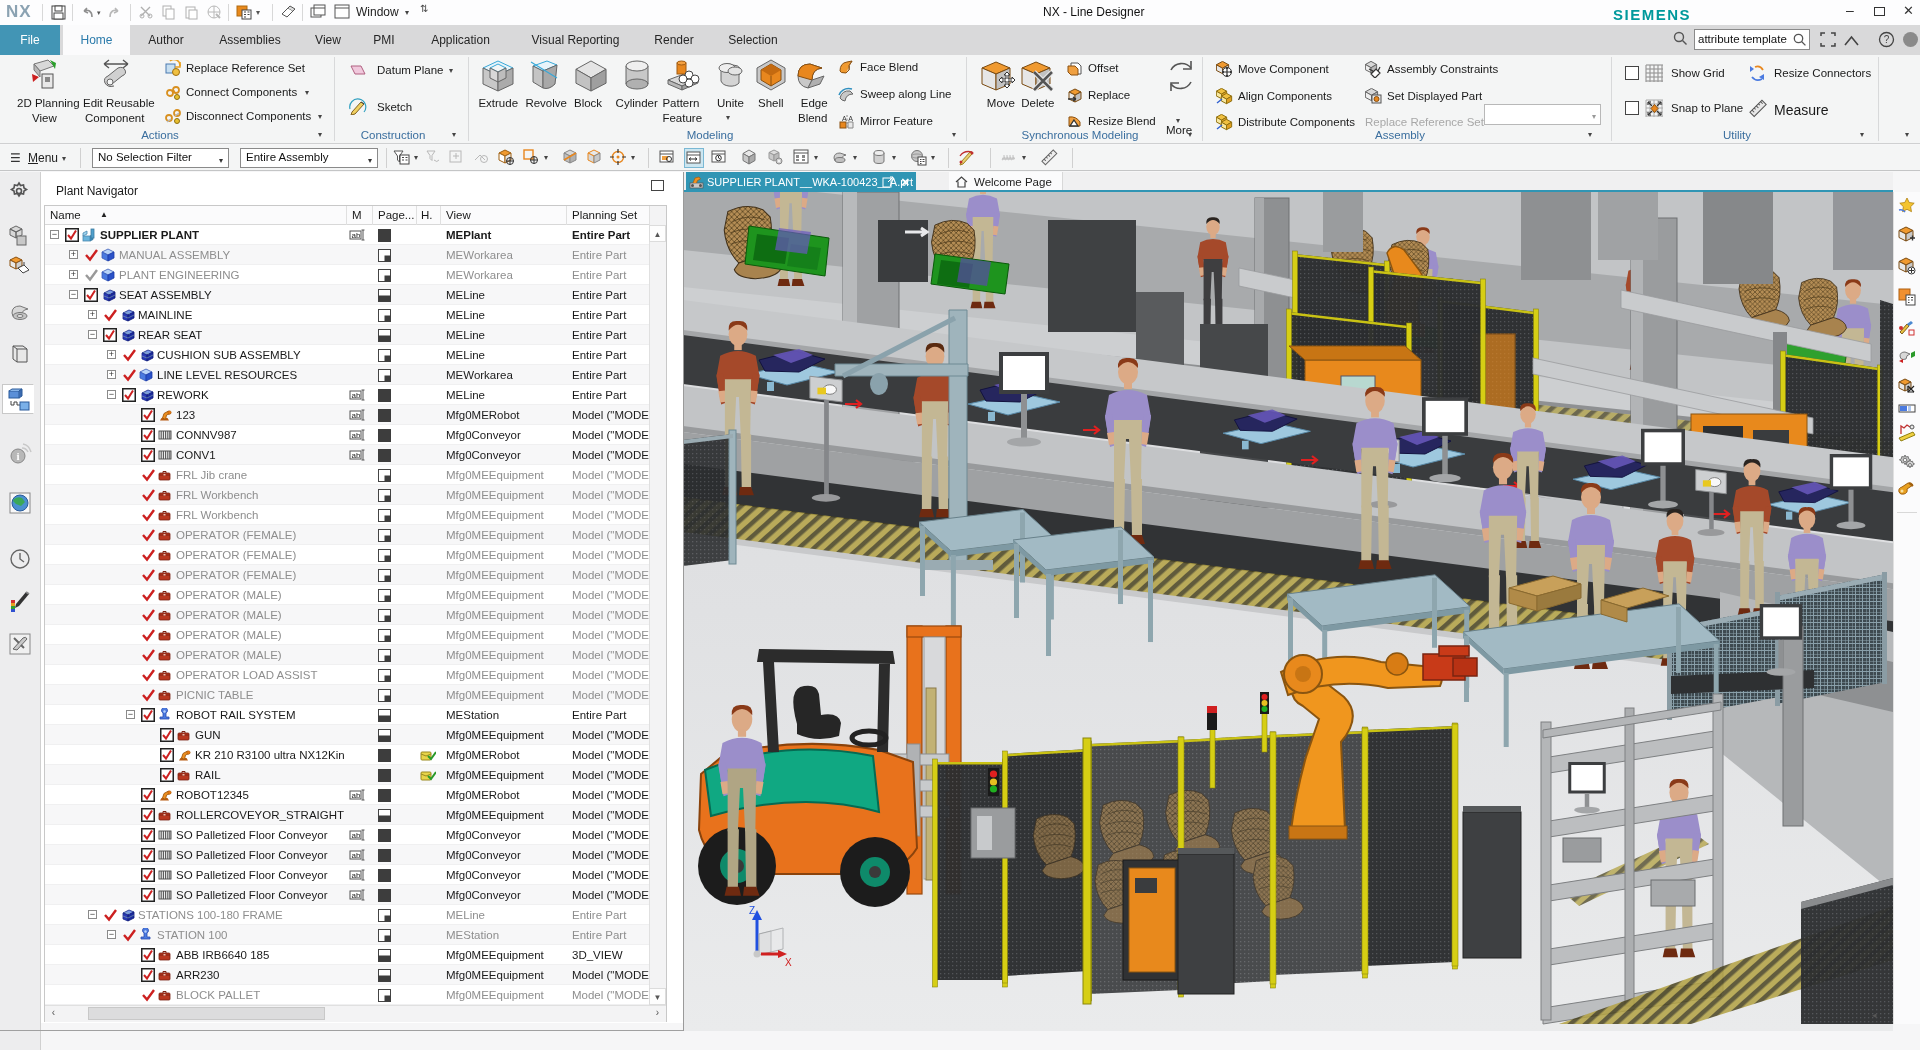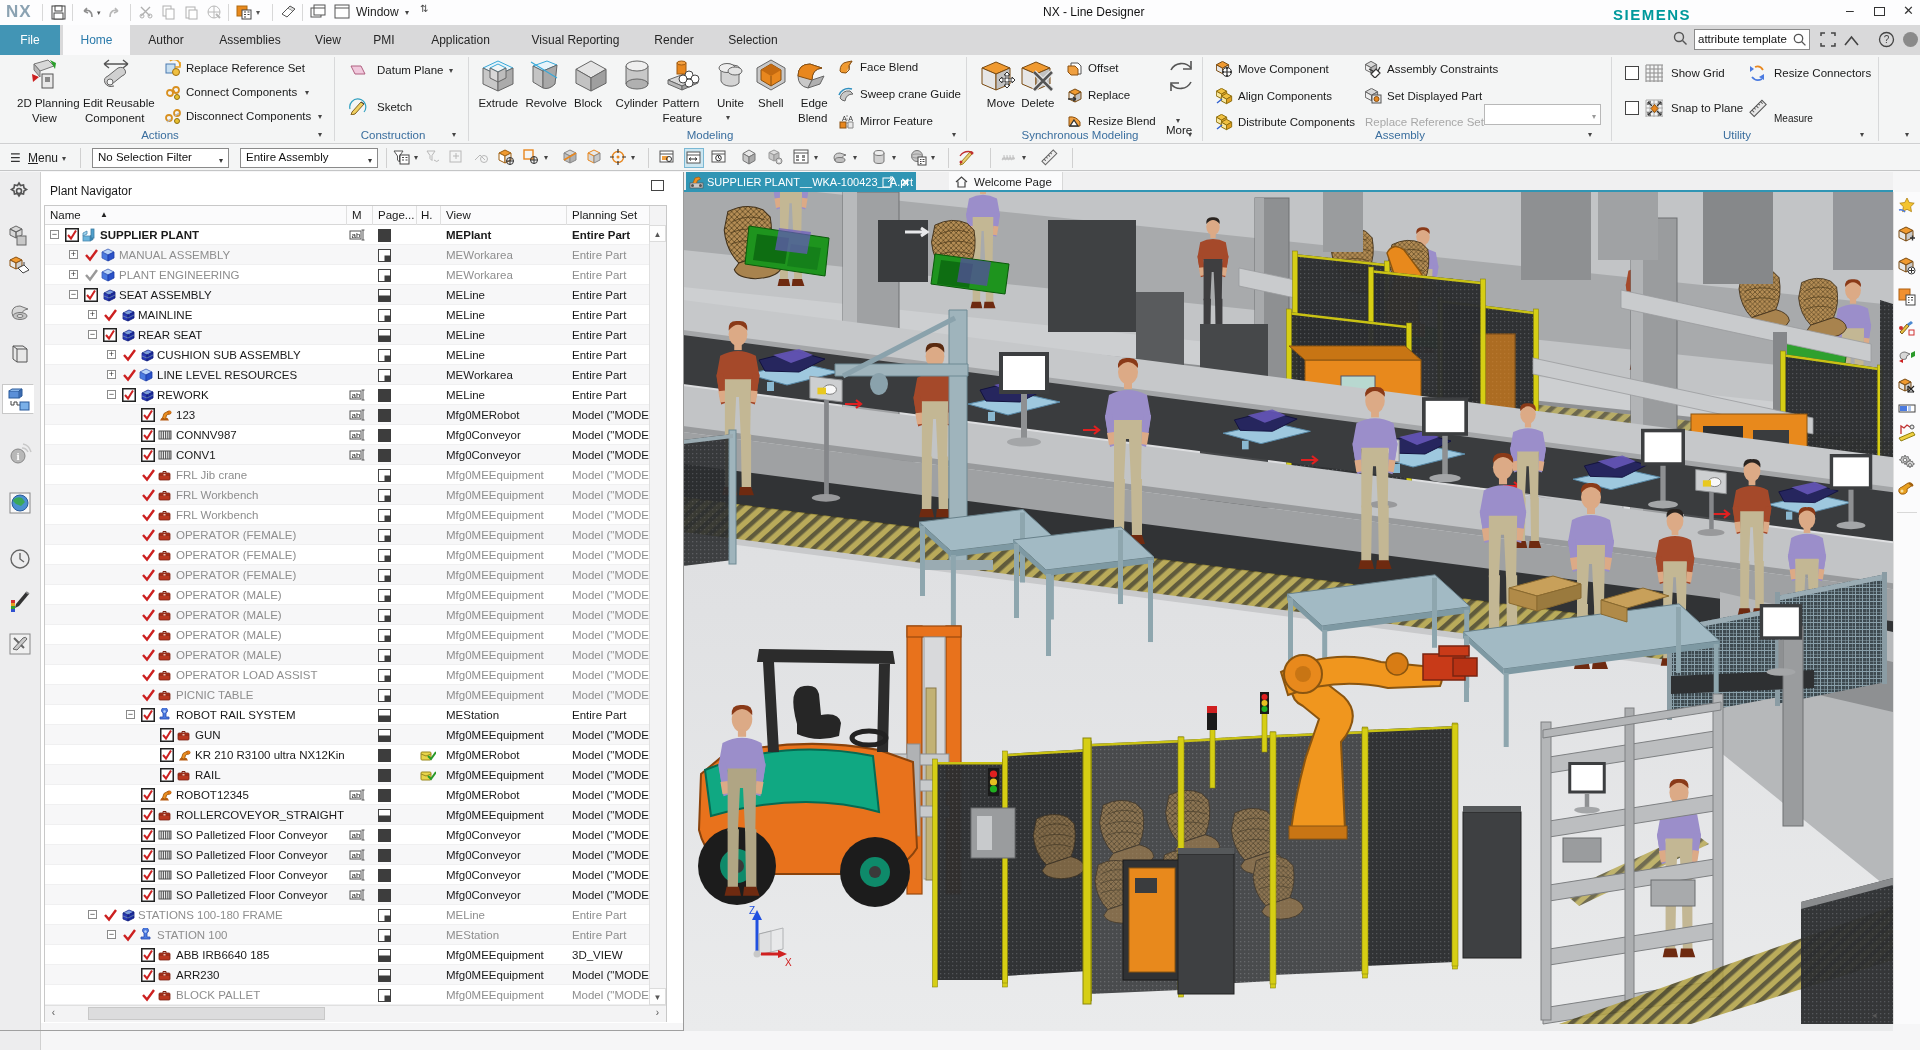--- a/index.html
+++ b/index.html
@@ -251,21 +251,21 @@
 <div class="txt" style="left:798.0px;top:112px;font-size:11.5px;color:#1a1a1a;font-weight:normal;">Blend</div>
 <div class="a" style="left:838px;top:59px;width:17px;height:17px;"><svg width="17" height="17" viewBox="0 0 17 17">
       <path d="M2,12 Q2,4 9,3 L14,2 Q10,6 11,11 L8,14 Q2,14 2,12" fill="#f09a30" stroke="#8a5010"></path>
       <path d="M14,2 Q10,6 11,11 L8,14" fill="#e8e0d0" stroke="#8a5010"></path>
     </svg></div>
 <div class="txt" style="left:860px;top:61px;font-size:11.5px;color:#1a1a1a;font-weight:normal;">Face Blend</div>
 <div class="a" style="left:838px;top:86px;width:17px;height:17px;"><svg width="17" height="17" viewBox="0 0 17 17">
       <path d="M2,12 Q4,4 12,5 L15,8 Q8,8 7,15 L4,14 Z" fill="#c8c8c8" stroke="#666"></path>
       <path d="M1,9 Q5,1 14,3" fill="none" stroke="#3090c0" stroke-width="1.5"></path>
     </svg></div>
-<div class="txt" style="left:860px;top:88px;font-size:11.5px;color:#1a1a1a;font-weight:normal;">Sweep crane Guide</div>
+<div class="txt" style="left:860px;top:88px;font-size:11.5px;color:#1a1a1a;font-weight:normal;">Sweep along Line</div>
 <div class="a" style="left:838px;top:113px;width:17px;height:17px;"><svg width="17" height="17" viewBox="0 0 17 17">
       <rect x="2" y="9" width="6" height="6" fill="#e8871e" stroke="#8a5010"></rect>
       <path d="M9,2 v13" stroke="#888" stroke-dasharray="2,1.5"></path>
       <path d="M10,9 h5 v6 h-5 Z" fill="#e8e8e8" stroke="#888"></path>
       <text x="4" y="8" font-size="7" fill="#333">A</text>
       <text x="11" y="8" font-size="7" fill="#333" transform="scale(-1,1) translate(-26,0)">A</text>
     </svg></div>
 <div class="txt" style="left:860px;top:115px;font-size:11.5px;color:#1a1a1a;font-weight:normal;">Mirror Feature</div>
 <div class="txt" style="left:0px;top:129px;font-size:11.5px;color:#3a6e9e;font-weight:normal;left:0;width:1420px;text-align:center;">Modeling</div>
 <div class="txt" style="left:952px;top:130px;font-size:8px;color:#444;font-weight:normal;">▾</div>
@@ -438,21 +438,21 @@
       <path d="M17,11 l-5,3 5,3 Z" fill="#4a7ae0"></path>
       <path d="M5,14 q4,5 10,2" fill="none" stroke="#4a7ae0" stroke-width="1.8"></path>
     </svg></div>
 <div class="txt" style="left:1774px;top:67px;font-size:11.5px;color:#1a1a1a;font-weight:normal;">Resize Connectors</div>
 <div class="a" style="left:1747px;top:98px;width:21px;height:21px;"><svg width="21" height="21" viewBox="0 0 21 21">
       <g transform="rotate(-45 10 10)">
         <rect x="2" y="8" width="17" height="6" fill="#e8e8e8" stroke="#555"></rect>
         <path d="M5,8 v3 M8,8 v2 M11,8 v3 M14,8 v2 M17,8 v3" stroke="#555"></path>
       </g>
     </svg></div>
-<div class="txt" style="left:1774px;top:102px;font-size:10px;color:#1a1a1a;font-weight:normal;margin-top:11px;">Measure</div>
+<div class="txt" style="left:1774px;top:102px;font-size:14px;color:#1a1a1a;font-weight:normal;">Measure</div>
 <div class="txt" style="left:0px;top:129px;font-size:11.5px;color:#3a6e9e;font-weight:normal;left:0;width:3474px;text-align:center;">Utility</div>
 <div class="txt" style="left:1860px;top:130px;font-size:8px;color:#444;font-weight:normal;">▾</div>
 <div class="a" style="left:1878px;top:57px;width:1px;height:84px;background:#d8d9da;"></div>
 <div class="txt" style="left:1905px;top:130px;font-size:8px;color:#444;font-weight:normal;">▾</div>
 <div class="a" style="left:0px;top:145px;width:1920px;height:26px;background:#f4f5f5;border-bottom:1px solid #c4c5c6;"></div>
 <div class="txt" style="left:10px;top:151px;font-size:12px;color:#333;font-weight:normal;">☰</div>
 <div class="txt" style="left:28px;top:151px;font-size:12px;color:#222;font-weight:normal;"><u>M</u>enu</div>
 <div class="txt" style="left:62px;top:154px;font-size:8px;color:#444;font-weight:normal;">▾</div>
 <div class="a" style="left:80px;top:148px;width:1px;height:20px;background:#d0d0d0;"></div>
 <div class="a" style="left:92px;top:148px;width:137px;height:20px;background:#fff;border:1px solid #8a8a8a;">
@@ -662,21 +662,21 @@
       </svg></div>
   </div>
 <div class="a" style="left:8px;top:630px;width:26px;height:26px;">
     <div style="padding:2px 0 0 0px;"><svg width="24" height="24" viewBox="0 0 24 24">
         <rect x="2" y="2" width="20" height="20" fill="#f0f0f0" stroke="#888"></rect>
         <path d="M5,17 L15,6 q3,-2 4,1 l-10,11 Z" fill="#c8c8c8" stroke="#666"></path>
         <path d="M6,6 l5,5 M16,16 l-3,-3" stroke="#666" stroke-width="2"></path>
       </svg></div>
   </div>
 <div class="a" style="left:41px;top:172px;width:642px;height:851px;background:#fff;"></div>
-<div class="txt" style="left:50px;top:184px;font-size:12px;color:#1a1a1a;font-weight:normal;">Plant Navigator</div>
+<div class="txt" style="left:56px;top:184px;font-size:12px;color:#1a1a1a;font-weight:normal;">Plant Navigator</div>
 <div class="a" style="left:651px;top:180px;width:13px;height:11px;border:1px solid #444;background:#fff;"></div>
 <div class="a" style="left:44px;top:205px;width:623px;height:817px;border:1px solid #c8c8c8;background:#fff;"></div>
 <div class="a" style="left:45px;top:206px;width:621px;height:19px;background:#fbfbfc;border-bottom:1px solid #d8d8d8;"></div>
 <div class="txt" style="left:50px;top:209px;font-size:11.5px;color:#1a1a1a;font-weight:normal;">Name</div>
 <div class="txt" style="left:352px;top:209px;font-size:11.5px;color:#1a1a1a;font-weight:normal;">M</div>
 <div class="txt" style="left:378px;top:209px;font-size:11.5px;color:#1a1a1a;font-weight:normal;">Page...</div>
 <div class="txt" style="left:421px;top:209px;font-size:11.5px;color:#1a1a1a;font-weight:normal;">H.</div>
 <div class="txt" style="left:446px;top:209px;font-size:11.5px;color:#1a1a1a;font-weight:normal;">View</div>
 <div class="txt" style="left:572px;top:209px;font-size:11.5px;color:#1a1a1a;font-weight:normal;">Planning Set</div>
 <div class="txt" style="left:100px;top:210px;font-size:8px;color:#222;font-weight:normal;">▲</div>

